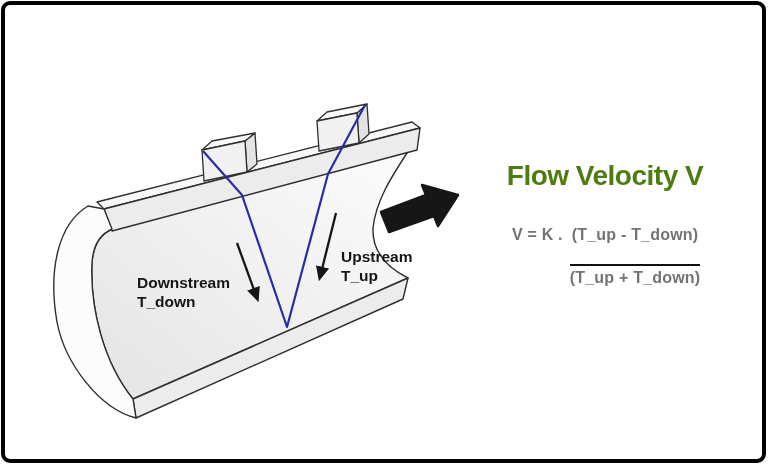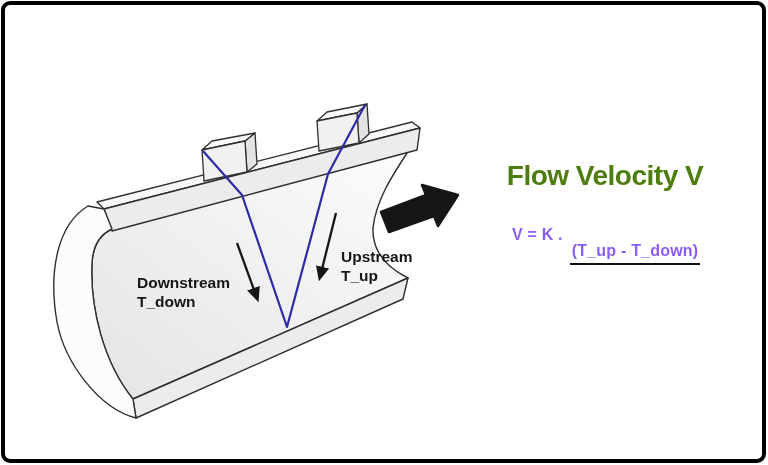--- a/index.html
+++ b/index.html
@@ -15,25 +15,25 @@
   .svg-label{
     font-family:"Liberation Sans", sans-serif;
     font-weight:bold;font-size:15.5px;fill:#161616;
   }
   .panel-title{
     position:absolute;left:455px;top:160px;width:300px;text-align:center;
     font-size:28px;font-weight:bold;color:#4d7c0f;letter-spacing:-0.5px;white-space:nowrap;
   }
   .formula{
     position:absolute;left:512px;top:226px;display:flex;align-items:flex-start;gap:7px;
-    font-size:16px;font-weight:bold;color:#8b5cf6;white-space:nowrap;letter-spacing:0.2px;
+    font-size:16px;font-weight:bold;color:#737373;white-space:nowrap;letter-spacing:0.2px;
   }
   .formula .lhs{line-height:17px;}
   .frac{display:flex;flex-direction:column;align-items:center;}
-  .frac .num{line-height:17px;padding:0 2px 4px 2px;border-bottom:2.5px solid #111;margin-top:16px;}
+  .frac .num{line-height:17px;padding:0 2px 21px 2px;border-bottom:2.5px solid #111;}
   .frac .den{line-height:17px;padding-top:3px;}
 </style>
 </head>
 <body>
 
 <div class="canvas">
 
   <svg class="diagram-svg" width="768" height="465" viewBox="0 0 768 465">
     <defs>
       <linearGradient id="gInt" x1="100%" y1="0%" x2="0%" y2="100%">
@@ -80,17 +80,18 @@
     <text class="svg-label" x="341" y="262">Upstream</text>
     <text class="svg-label" x="341" y="281">T_up</text>
   </svg>
 
   <div class="panel-title">Flow Velocity V</div>
 
   <div class="formula">
     <span class="lhs">V = K .</span>
     <span class="frac">
       <span class="num">(T_up - T_down)</span>
+      <span class="den">(T_up + T_down)</span>
     </span>
   </div>
 
   <div class="frame"></div>
 </div>
 
 </body></html>

